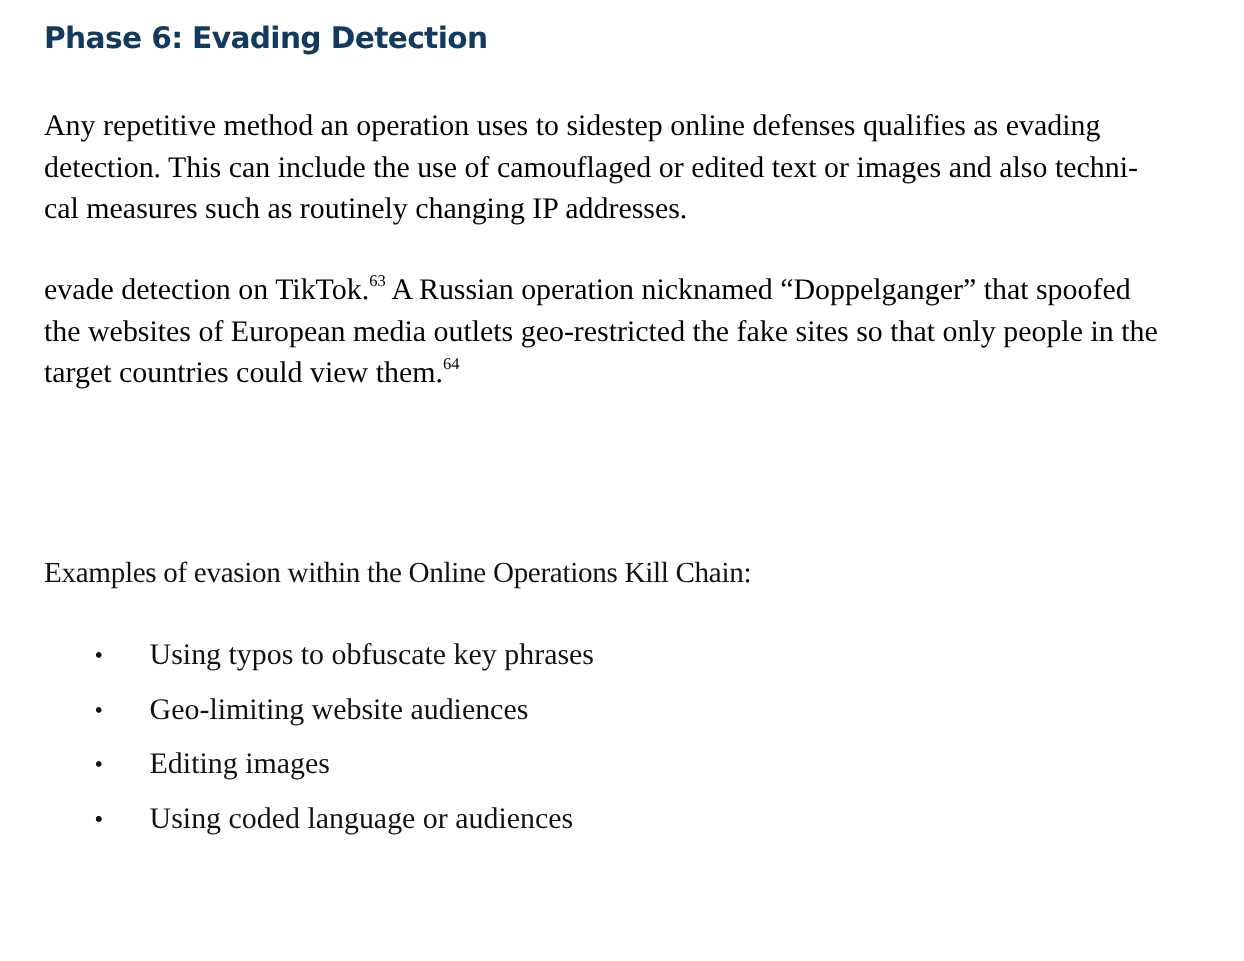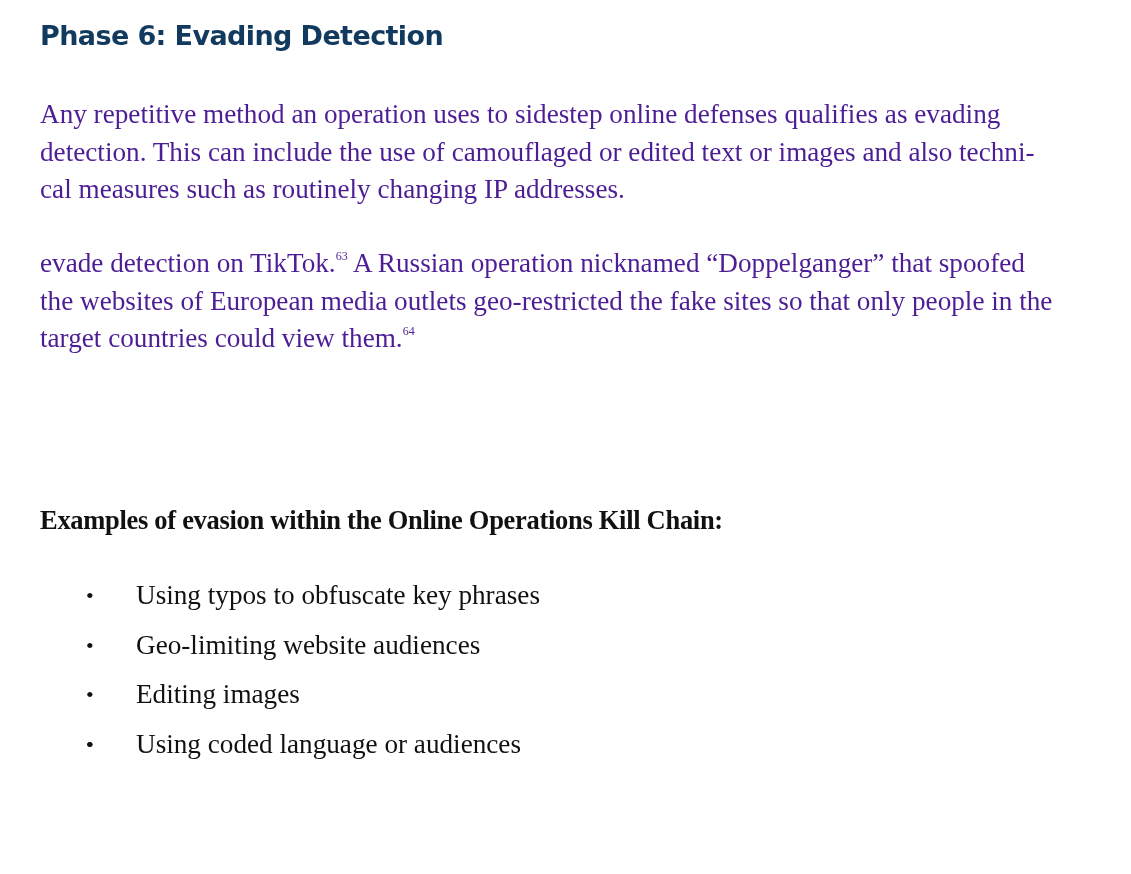--- a/index.html
+++ b/index.html
@@ -33,45 +33,45 @@
     white-space: nowrap;
   }
   .para {
     position: absolute;
     left: 0;
     margin: 0;
     width: 1065px;
     font-family: "Liberation Serif", serif;
     font-size: 27.2px;
     line-height: 37.5px;
-    color: #4c1d95;
+    color: #000000;
   }
   .para .line {
     display: block;
     white-space: nowrap;
   }
   .para1 { top: 96px; }
   .para2 { top: 245px; }
   sup.fn {
-    font-size: 12px;
+    font-size: 15px;
     line-height: 0;
     position: relative;
     top: -2px;
     vertical-align: super;
   }
   .highlight {
     background: #9cc0e6;
   }
   .subheading {
     position: absolute;
     left: 0;
     top: 505px;
     margin: 0;
     font-family: "Liberation Serif", serif;
-    font-weight: bold;
+    font-weight: normal;
     font-size: 26.5px;
     letter-spacing: -0.3px;
     color: #111111;
     white-space: nowrap;
   }
   .bullets {
     position: absolute;
     left: 0;
     top: 577px;
     margin: 0;

